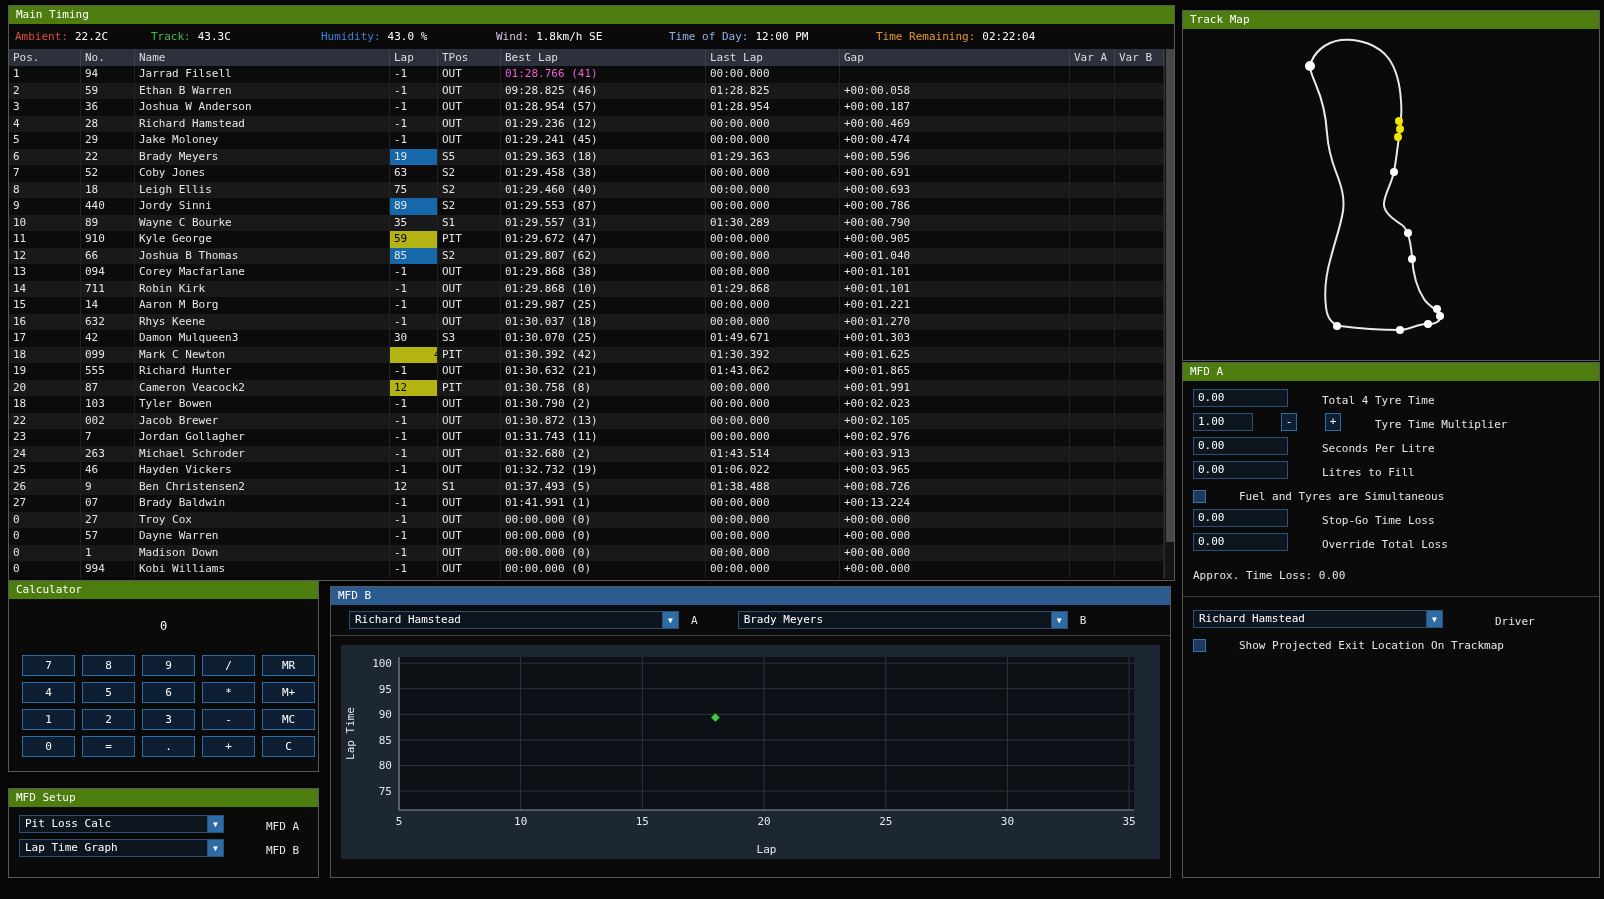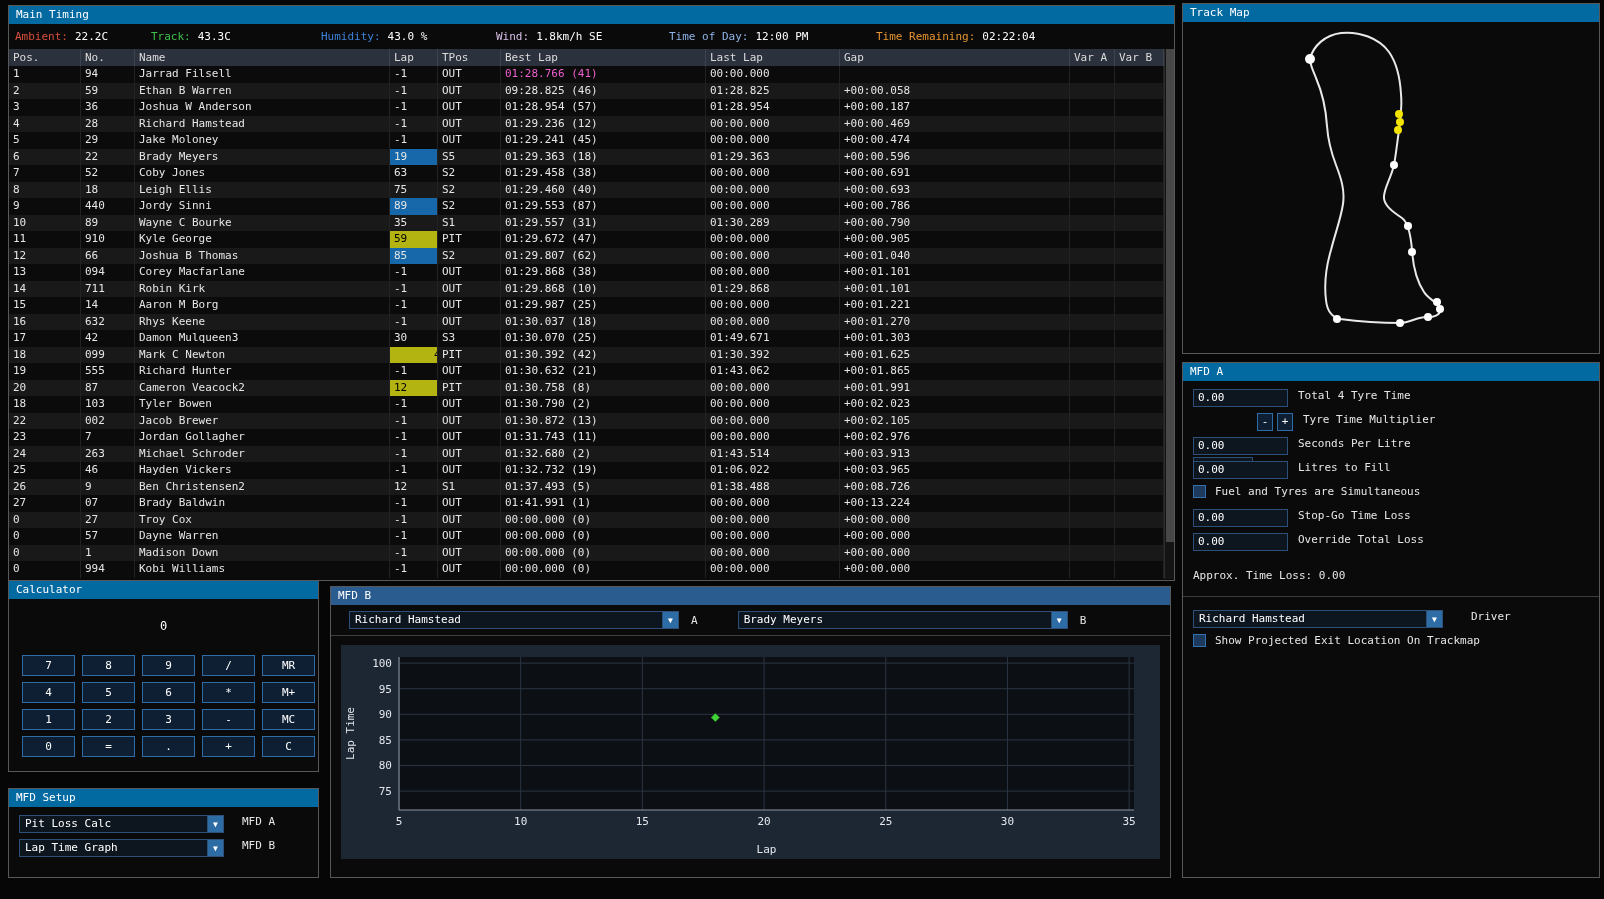--- a/index.html
+++ b/index.html
@@ -1,19 +1,19 @@
 <!DOCTYPE html>
 <html><head>
 <meta charset="utf-8">
 <style>
   * { margin:0; padding:0; box-sizing:border-box; }
   html,body { width:1604px; height:899px; background:#060606; overflow:hidden;
               font-family:"DejaVu Sans Mono", monospace; color:#e6e6e6; }
   .panel { position:absolute; border:1px solid #585858; background:#0a0a0a; }
-  .panel-title { height:18px; line-height:18px; padding-left:7px; font-size:11px; color:#ffffff; background:#0369a1; }
+  .panel-title { height:18px; line-height:18px; padding-left:7px; font-size:11px; color:#ffffff; background:#4d7c0f; }
   #mfd-b .panel-title { background:#2b5c8f; }
 
   
   #main-timing { left:8px; top:5px; width:1167px; height:576px; }
   .cond-bar { display:flex; align-items:center; height:25px; padding-left:6px; font-size:11px; }
   .cond { display:inline-flex; white-space:nowrap; }
   .cond:nth-child(1){width:136px}.cond:nth-child(2){width:170px}.cond:nth-child(3){width:175px}
   .cond:nth-child(4){width:173px}.cond:nth-child(5){width:207px}
   .cond-label { margin-right:7px; }
   .cond-val { color:#ffffff; }
@@ -23,26 +23,26 @@
   .tbl-body { margin-right:10px; }
   .trow { height:16.5px; }
   .trow:nth-child(odd){ background:#0b0b0b; }
   .trow:nth-child(even){ background:#191919; }
   .trow .cell { font-size:11px; line-height:16.5px; padding-left:4px; border-right:1px solid #222222;
                 overflow:hidden; white-space:nowrap; }
   .scrollbar { position:absolute; top:43px; bottom:1px; right:0; width:10px; background:#141414; border-left:1px solid #2d2d2d; }
   .scroll-thumb { position:absolute; top:0; left:1px; width:8px; height:93%; background:#474747; }
 
   
-  #track-map { left:1182px; top:3px; width:418px; height:351px; }
+  #track-map { left:1182px; top:10px; width:418px; height:351px; }
   #track-map svg { display:block; }
 
   
   .mfd-body { padding:8px 10px; }
-  .mfd-row { display:flex; align-items:flex-start; height:18px; margin-bottom:6px; font-size:11px; }
+  .mfd-row { display:flex; align-items:flex-end; height:18px; margin-bottom:6px; font-size:11px;gap:24px; }
   .field { width:95px; height:18px; background:#0d151f; border:1px solid #2c5078; color:#ffffff;
            font-size:11px; line-height:16px; padding-left:4px; margin-right:10px; flex:none; }
   .field-small { width:60px; margin-right:4px;margin-top:44px; }
   .mini-btn { width:16px; height:18px; background:#0e1f33; border:1px solid #2e6ca6; color:#ffffff;
               font-size:11px; line-height:16px; text-align:center; margin-right:4px; flex:none; cursor:default; }
   .checkbox { width:13px; height:13px; background:#1d3a5c; border:1px solid #3470ad; margin-right:9px; flex:none; }
   .mfd-label { white-space:nowrap; }
   .dropdown { display:flex; height:18px; flex:none; }
   .dd-value { flex:1; background:#0d151f; border:1px solid #2c5078; border-right:none; color:#ffffff;
               font-size:11px; line-height:16px; padding-left:5px; overflow:hidden; white-space:nowrap; }

